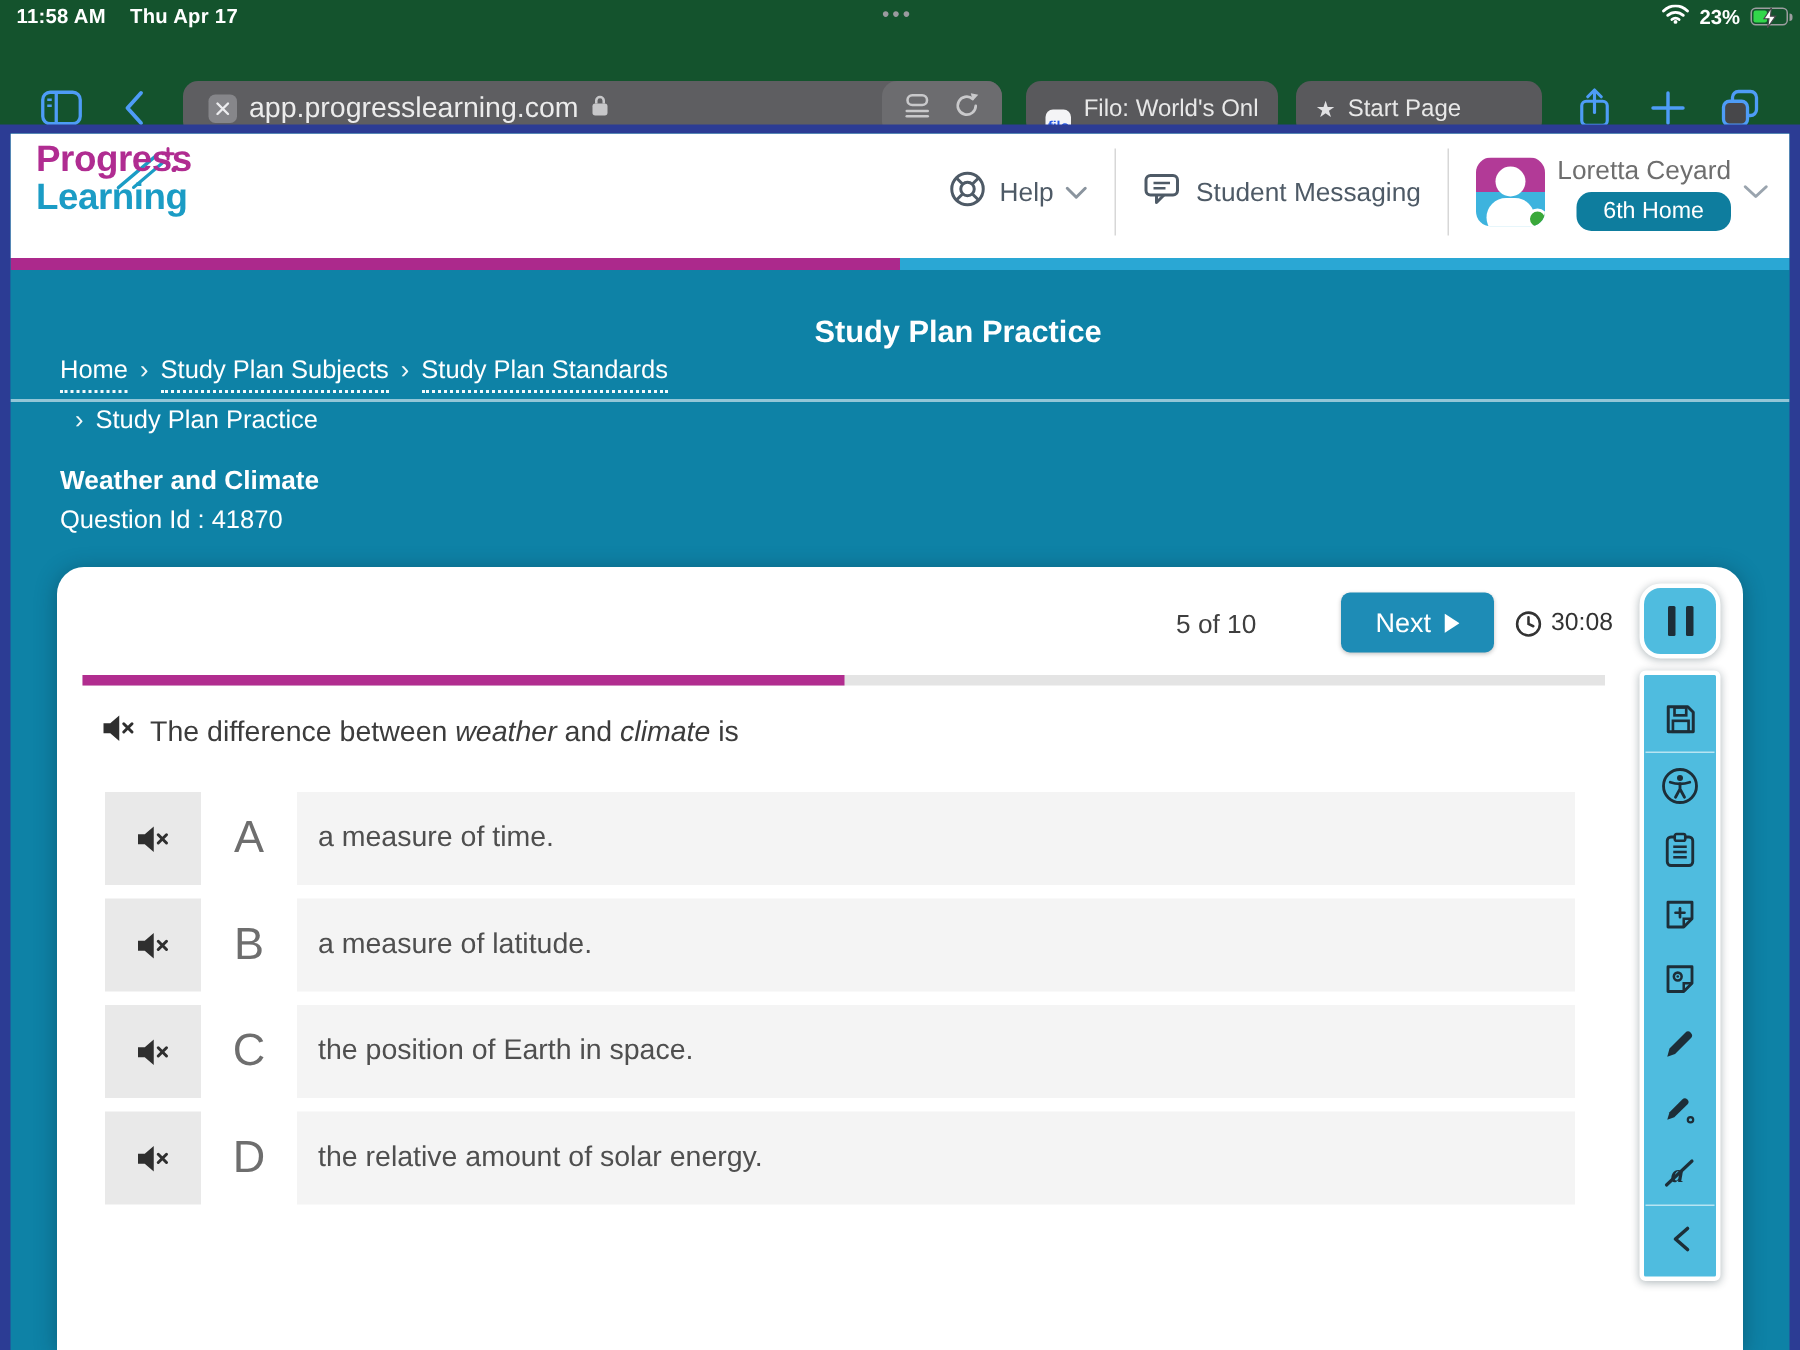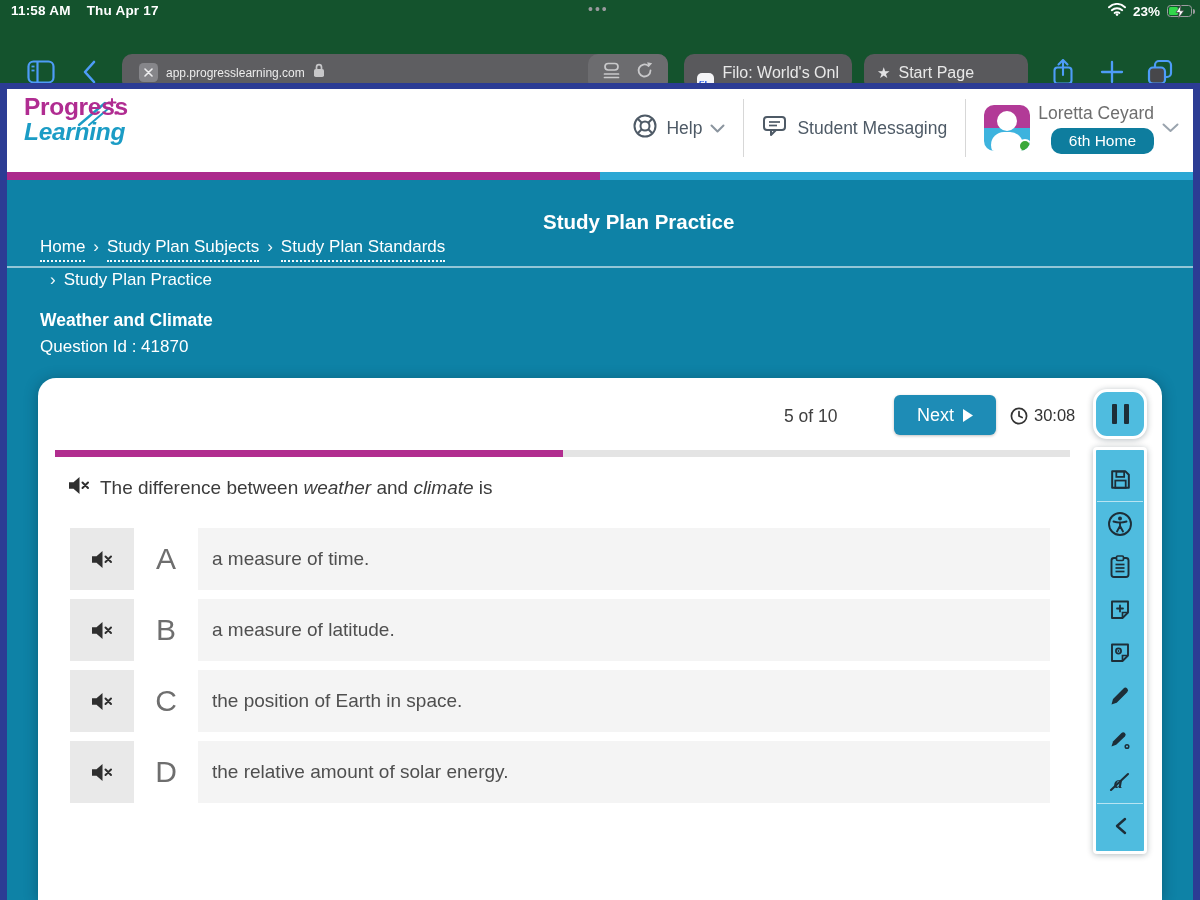--- a/index.html
+++ b/index.html
@@ -17,37 +17,37 @@
   .batt { position:relative; width:25px; height:12px; border:1px solid #9d9da0; border-radius:3.5px; }
   .batt-tip { position:absolute; right:-4px; top:2.5px; width:2.5px; height:5.5px; background:#9d9da0; border-radius:0 2px 2px 0; }
   .batt-fill { position:absolute; left:1px; top:1px; bottom:1px; width:9px; background:#32d74b; border-radius:1.5px; }
   .batt-bolt { position:absolute; left:7px; top:-1px; }
 
   .navbar { position:absolute; top:22px; left:0; width:100%; height:61px; }
   .nav-icon-btn { position:absolute; top:33px; width:34px; height:34px; display:flex; align-items:center; justify-content:center; cursor:pointer; }
   .addr { position:absolute; left:122px; top:32px; width:546px; height:37px; background:#5e5e61;
           border-radius:10px; display:flex; align-items:center; padding-left:17px; gap:8px; }
   .addr-fav { width:19px; height:19px; background:#86868a; border-radius:4.5px; display:flex; align-items:center; justify-content:center; }
-  .addr-url { color:#ececec; font-size:12px; }
+  .addr-url { color:#ececec; font-size:19px; }
   .addr-cluster { position:absolute; right:0; top:0; height:37px; width:80px; background:#6c6c6f;
                   border-radius:10px; display:flex; align-items:center; justify-content:space-evenly; }
   .tabpill { position:absolute; top:32px; height:37px; background:#59595c; border-radius:10px;
              display:flex; align-items:center; padding:0 13px; gap:8px; color:#e8e8e8; font-size:16px;
              white-space:nowrap; overflow:hidden; }
   .filo-fav { width:23px; height:23px; background:#f4f4f6; border-radius:5px; color:#2257e6;
               font-size:9.5px; font-weight:700; display:flex; align-items:center; justify-content:center;margin-top:24px; }
   .star { color:#e2e2e4; font-size:15px; }
 
   
   .page { position:absolute; top:83px; left:0; width:1200px; height:817px; background:#2c3c94; }
   .page-inner { position:absolute; top:6px; left:7px; width:1186px; height:811px; background:#0e82a6; overflow:hidden; }
 
   .pl-header { position:absolute; top:0; left:0; width:100%; height:83px; background:#fff; }
   .logo { position:absolute; left:17px; top:6px; line-height:1.0; font-weight:700; font-size:24.5px; letter-spacing:-.3px; }
-  .logo .l1 { color:#b02c91; } .logo .l2 { color:#1b9cc5;font-style:italic; }
+  .logo .l1 { color:#b02c91; } .logo .l2 { color:#1b9cc5; }
   .logo-spark { position:absolute; left:58px; top:8px; }
   .hdr-right { position:absolute; right:14px; top:0; height:78px; display:flex; align-items:center; gap:18px; color:#4e5a66; font-size:17.5px; }
   .hdr-item { display:flex; align-items:center; gap:8px; cursor:pointer; }
   .hdr-div { width:1px; height:58px; background:#d7d7d7; }
   .avatar { position:relative; width:46px; height:46px; border-radius:10px; overflow:hidden; flex:none; }
   .av-top { position:absolute; top:0; left:0; right:0; height:50%; background:#b23a97; }
   .av-bot { position:absolute; bottom:0; left:0; right:0; height:50%; background:#3db3de; }
   .av-head { position:absolute; left:13px; top:6px; width:20px; height:20px; border-radius:50%; background:#fff; }
   .av-body { position:absolute; left:7px; top:27px; width:32px; height:26px; border-radius:14px; background:#fff; }
   .av-dot { position:absolute; right:-2px; bottom:-2px; width:14px; height:14px; border-radius:50%; background:#3aa83a; border:2.5px solid #fff; }

